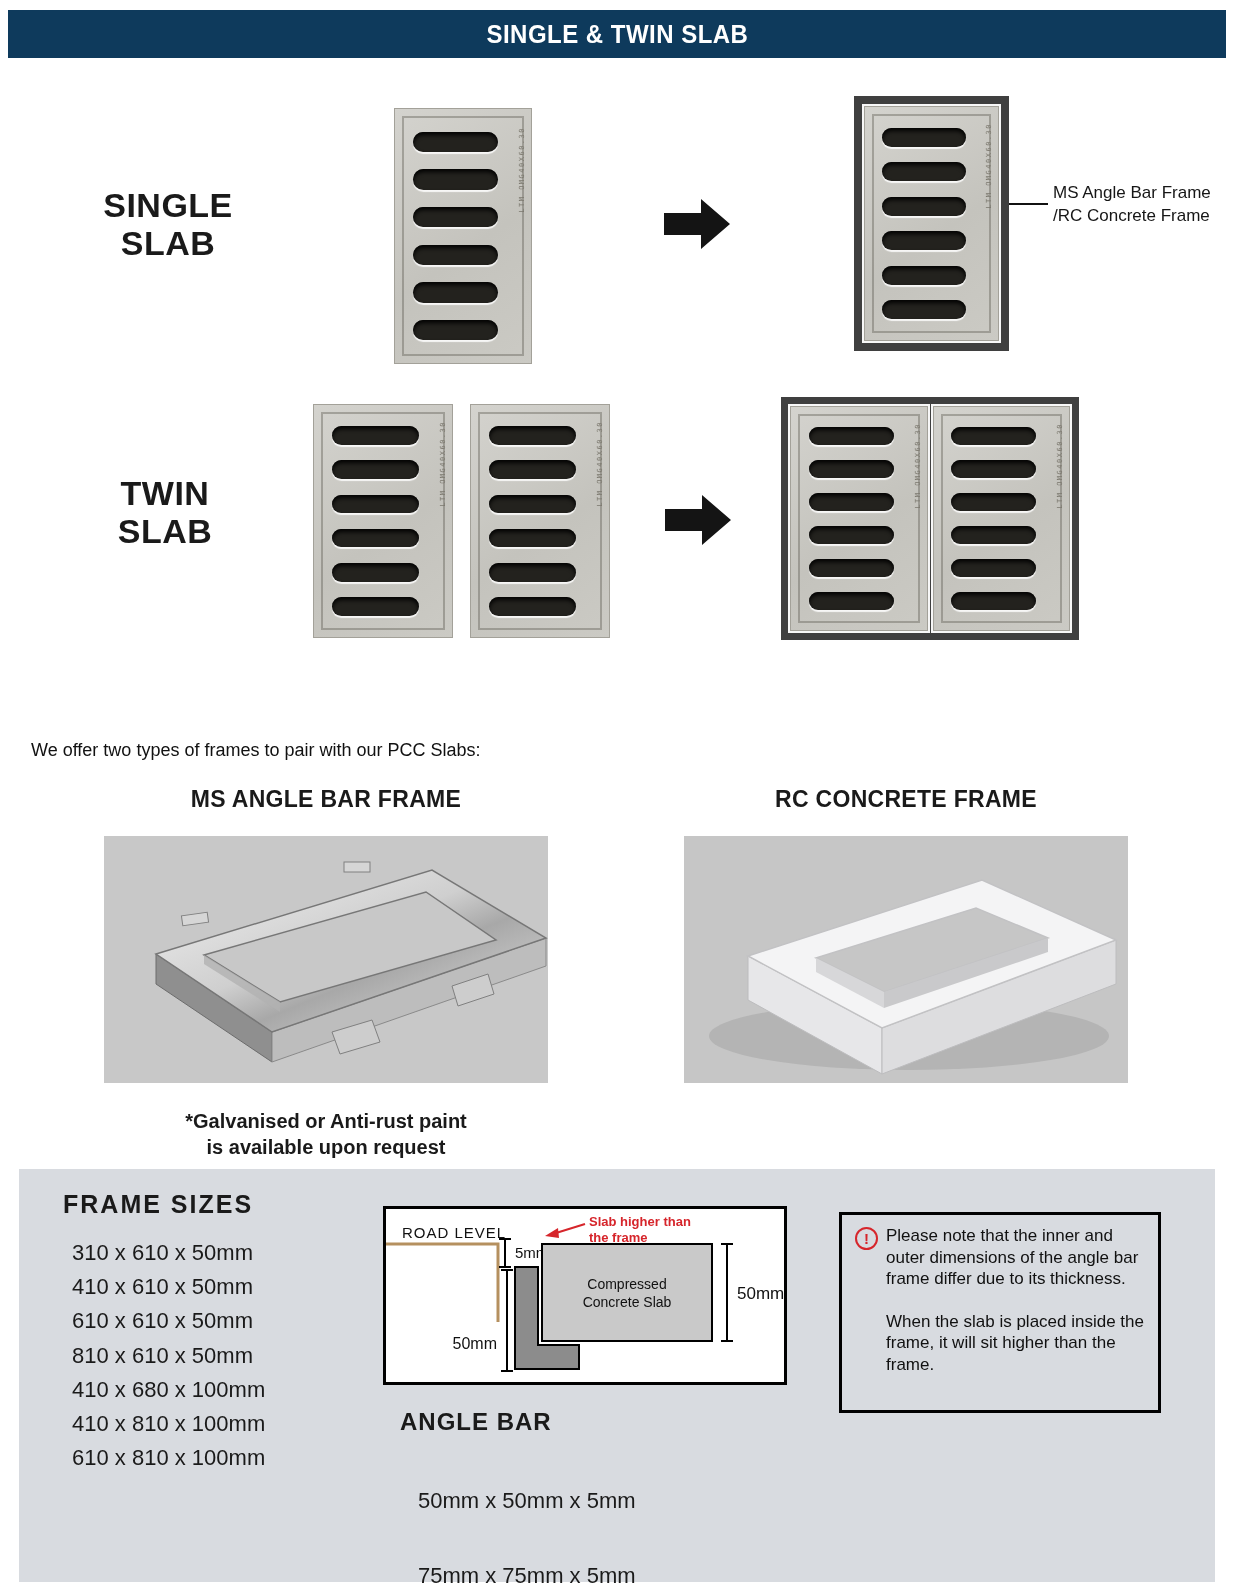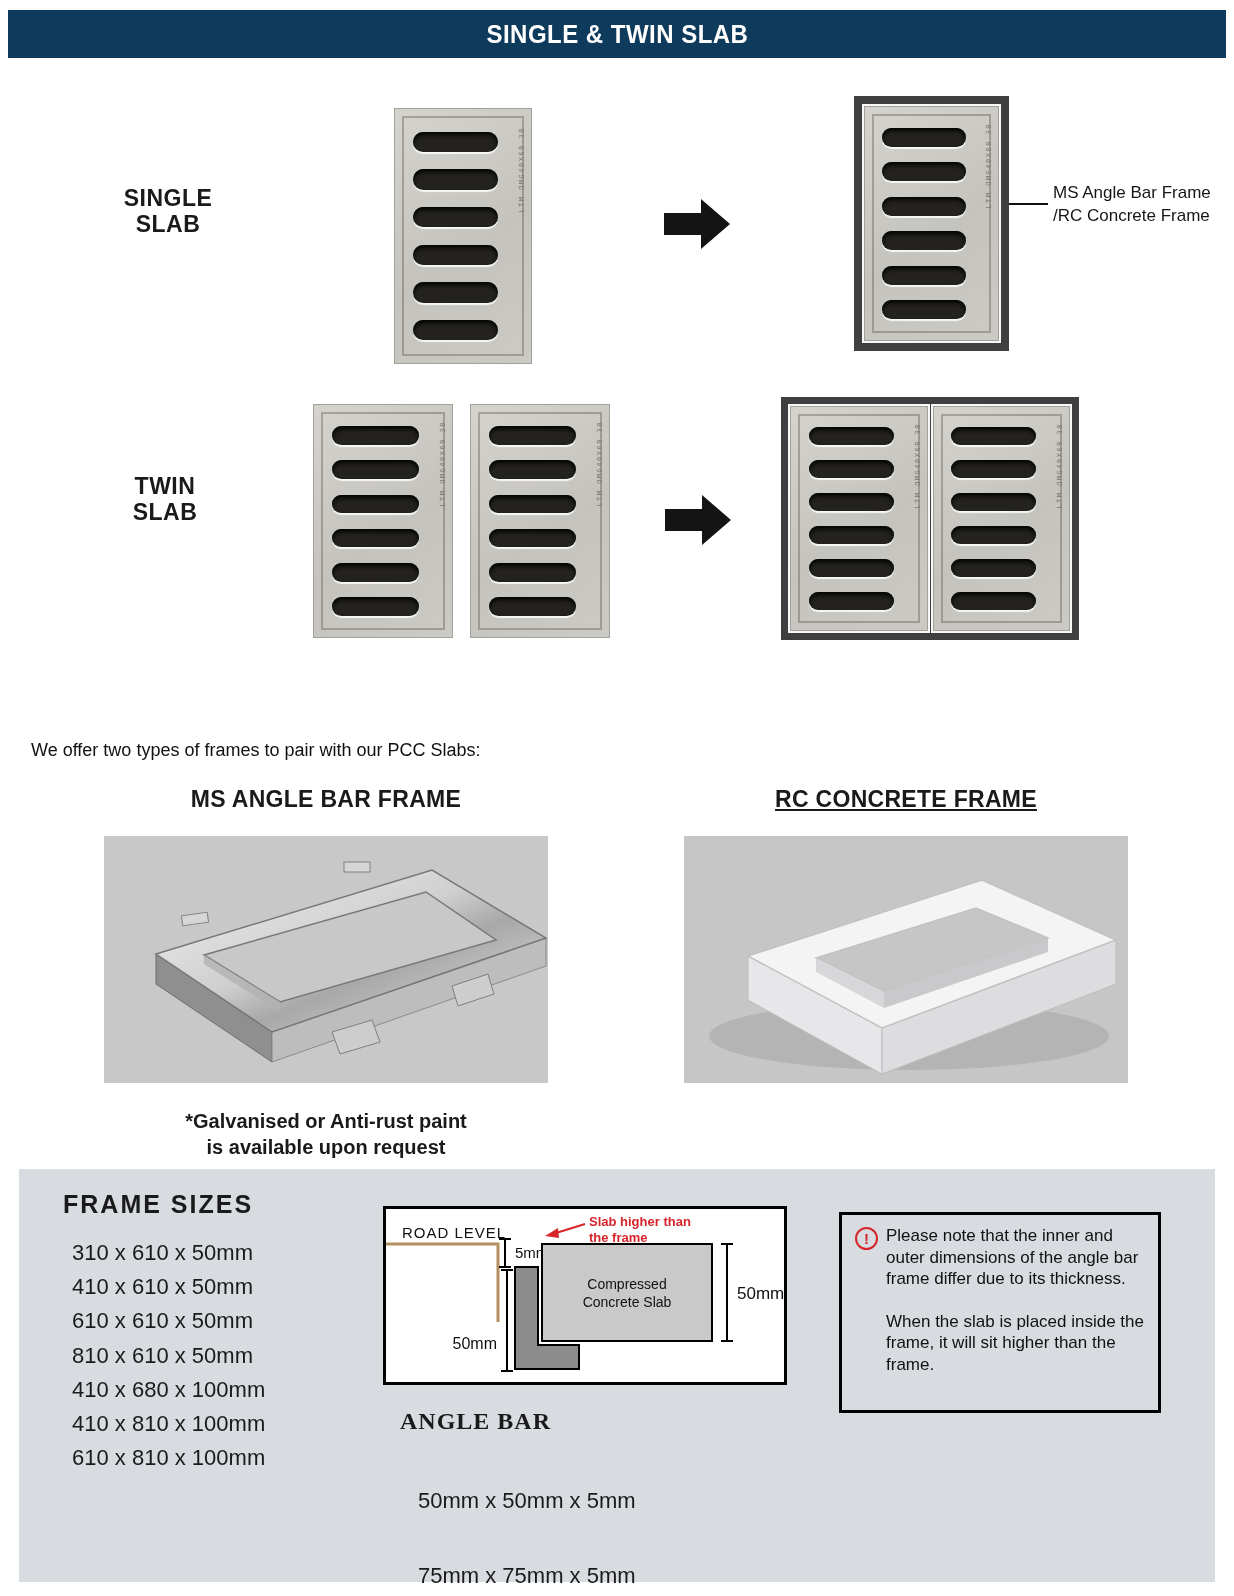--- a/index.html
+++ b/index.html
@@ -6,21 +6,21 @@
   body{font-family:"Liberation Sans","DejaVu Sans",sans-serif;color:#1a1a1a;}
   .page{position:relative;width:1234px;height:1596px;background:#ffffff;overflow:hidden;}
 
   
   .banner{position:absolute;left:8px;width:1218px;height:48px;background:#0E3A5C;
           display:flex;align-items:center;justify-content:center;}
   .banner span{color:#ffffff;font-weight:bold;font-size:25px;letter-spacing:.5px;transform:scaleX(.96);}
 
   
   .side-label{position:absolute;width:170px;text-align:center;font-weight:bold;
-              font-size:23px;line-height:1.12;letter-spacing:.5px;}
+              font-size:34px;line-height:1.12;letter-spacing:.5px;}
 
   
   .slab{position:relative;background:linear-gradient(145deg,#d4d3ce,#c4c3bd 55%,#cbcac4);
         border:1px solid #a3a199;box-sizing:border-box;}
   .slab::before{content:"";position:absolute;inset:7px;border:2px solid rgba(104,102,93,.45);}
   .slab-slots{position:absolute;left:13%;right:24%;top:9%;bottom:9%;
               display:flex;flex-direction:column;justify-content:space-between;}
   .slab-slots i{display:block;height:9.8%;background:#23221e;border-radius:99px;
                 box-shadow:0 2px 1px rgba(255,255,255,.85), inset 0 3px 4px rgba(0,0,0,.95);}
   .slab-code{position:absolute;right:5px;top:7%;writing-mode:vertical-rl;transform:rotate(180deg);
@@ -42,21 +42,21 @@
   .intro{position:absolute;font-size:18px;color:#111;}
   .col-heading{position:absolute;width:444px;text-align:center;font-weight:bold;font-size:23px;letter-spacing:.3px;}
   .frame-photo{position:absolute;width:444px;height:247px;background:#c8c8c8;}
   .caption{position:absolute;width:444px;text-align:center;font-weight:600;font-size:20px;line-height:26px;}
 
   
   .panel{position:absolute;left:19px;top:1169px;width:1196px;height:413px;background:#D8DBE0;}
   .fs-heading{position:absolute;left:63px;top:1190px;font-weight:bold;font-size:25px;letter-spacing:2px;}
   .fs-list{position:absolute;left:72px;top:1236px;font-size:22px;}
   .fs-list div{line-height:34.2px;}
-  .ab-heading{position:absolute;left:400px;top:1408px;font-weight:bold;font-size:24px;letter-spacing:1px;font-family:Liberation Serif, serif;}
+  .ab-heading{position:absolute;left:400px;top:1408px;font-weight:bold;font-size:24px;letter-spacing:1px;}
   .ab-list{position:absolute;left:418px;top:1444px;font-size:22px;}
   .ab-list div{line-height:35.5px;margin-top:39px;}
 
   
   .diagram{position:absolute;left:383px;top:1206px;width:404px;height:179px;background:#ffffff;
            border:3px solid #000;box-sizing:border-box;}
   .diagram svg{position:absolute;left:0;top:0;}
 
   
   .note-box{position:absolute;left:839px;top:1212px;width:322px;height:201px;border:3px solid #000;
@@ -171,21 +171,21 @@
           <i></i>
         </div>
       <div class="slab-code">LTM OMG40X60.30</div>
     </div>
   </div>
 
 
   <div class="intro" style="left:31px;top:740px;">We offer two types of frames to pair with our PCC Slabs:</div>
 
   <div class="col-heading" style="left:104px;top:786px;">MS ANGLE BAR FRAME</div>
-  <div class="col-heading" style="left:684px;top:786px;text-decoration:underline;">RC CONCRETE FRAME</div>
+  <div class="col-heading" style="left:684px;top:786px;">RC CONCRETE FRAME</div>
 
   <div class="frame-photo" style="left:104px;top:836px;">
     <svg width="444" height="247" viewBox="0 0 444 247">
       <defs>
         <linearGradient id="met" x1="0" y1="0" x2="1" y2="1">
           <stop offset="0" stop-color="#f2f2f2"></stop>
             <stop offset=".45" stop-color="#cfcfcf"></stop>
           <stop offset=".6" stop-color="#a8a8a8"></stop>
             <stop offset="1" stop-color="#e5e5e5"></stop>
         </linearGradient>

